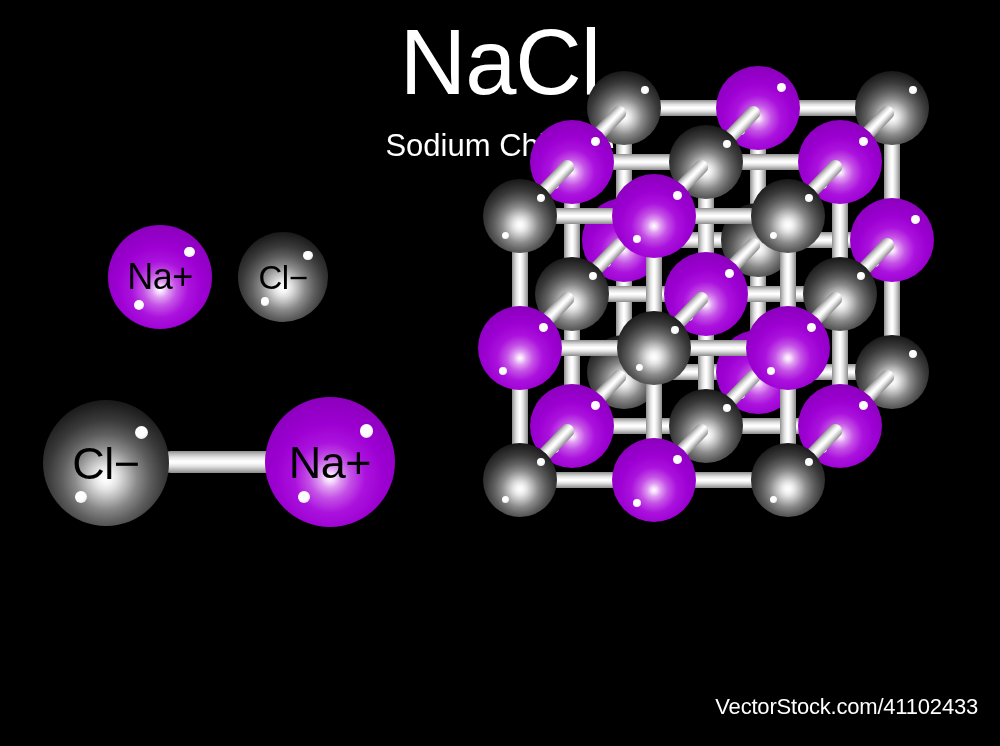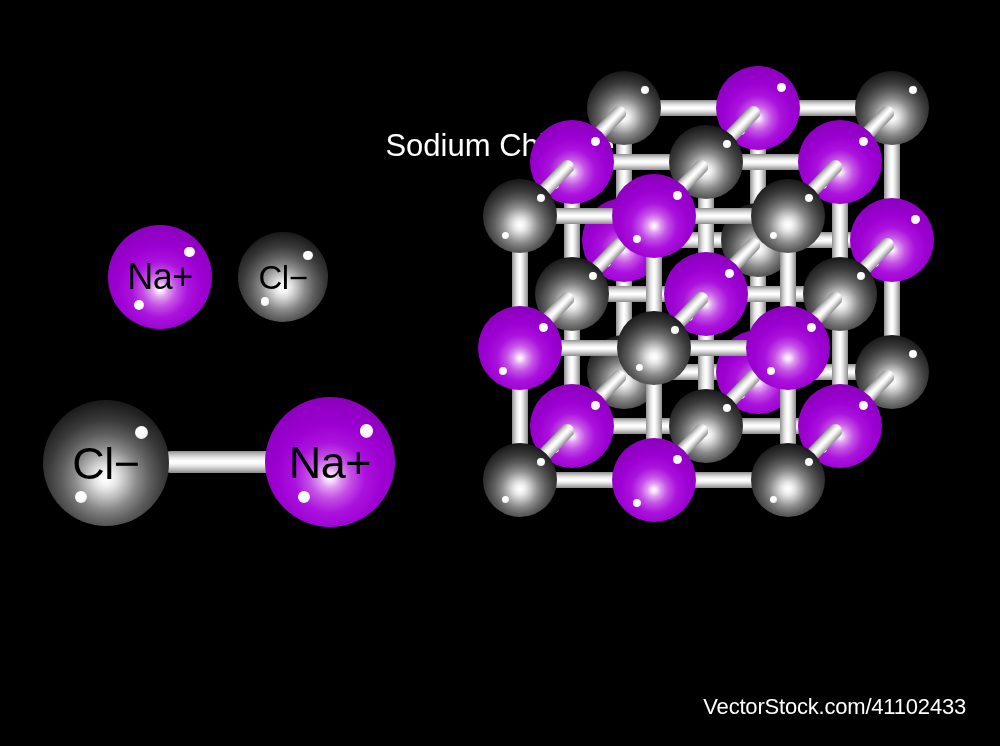--- a/index.html
+++ b/index.html
@@ -20,21 +20,21 @@
     position:absolute;left:0;top:130px;width:1000px;text-align:center;
     color:#ffffff;font-size:31px;line-height:1.05;font-weight:400;
   }
 
   
   .wm-left{
     position:absolute;left:28px;top:686px;color:#ffffff;
     font-size:30px;font-weight:400;letter-spacing:-0.5px;
   }
   .wm-right{
-    position:absolute;right:34px;top:694px;color:#ffffff;
+    position:absolute;right:22px;top:694px;color:#ffffff;
     font-size:22px;font-weight:400;letter-spacing:-0.2px;
   }
 
   
   .atom{position:absolute;border-radius:50%;}
   .atom.na{
     background:
       radial-gradient(circle at 50% 62%,
         #ffffff 0%, #f3d4fb 5%, #e09cf2 10%, #c451e6 20%,
         #ab12dd 34%, #9c00d2 52%, #8d00be 76%, #7d00a8 100%);
@@ -68,20 +68,21 @@
 
   
   #lattice{position:absolute;left:0;top:0;width:1000px;height:746px;}
   #lattice .atom{}
 </style>
 </head>
 <body>
 
 <div id="stage">
 
+  <div class="title">NaCl</div>
   <div class="subtitle">Sodium Chloride</div>
 
   <div id="legend-ions">
       <div class="atom na" style="left: 108px; top: 225px; width: 104px; height: 104px; z-index: 10;">
         <span class="lbl" style="font-size: 36px;">Na+</span>
         <span class="spec" style="width: 10.92px; height: 10.92px; left: 75.66px; top: 21.58px;"></span>
         <span class="spec" style="width: 9.88px; height: 9.88px; left: 26.26px; top: 75.14px;"></span>
       </div>
       <div class="atom cl" style="left: 238px; top: 232px; width: 90px; height: 90px; z-index: 11;">
         <span class="lbl" style="font-size: 33px;">Cl−</span>

